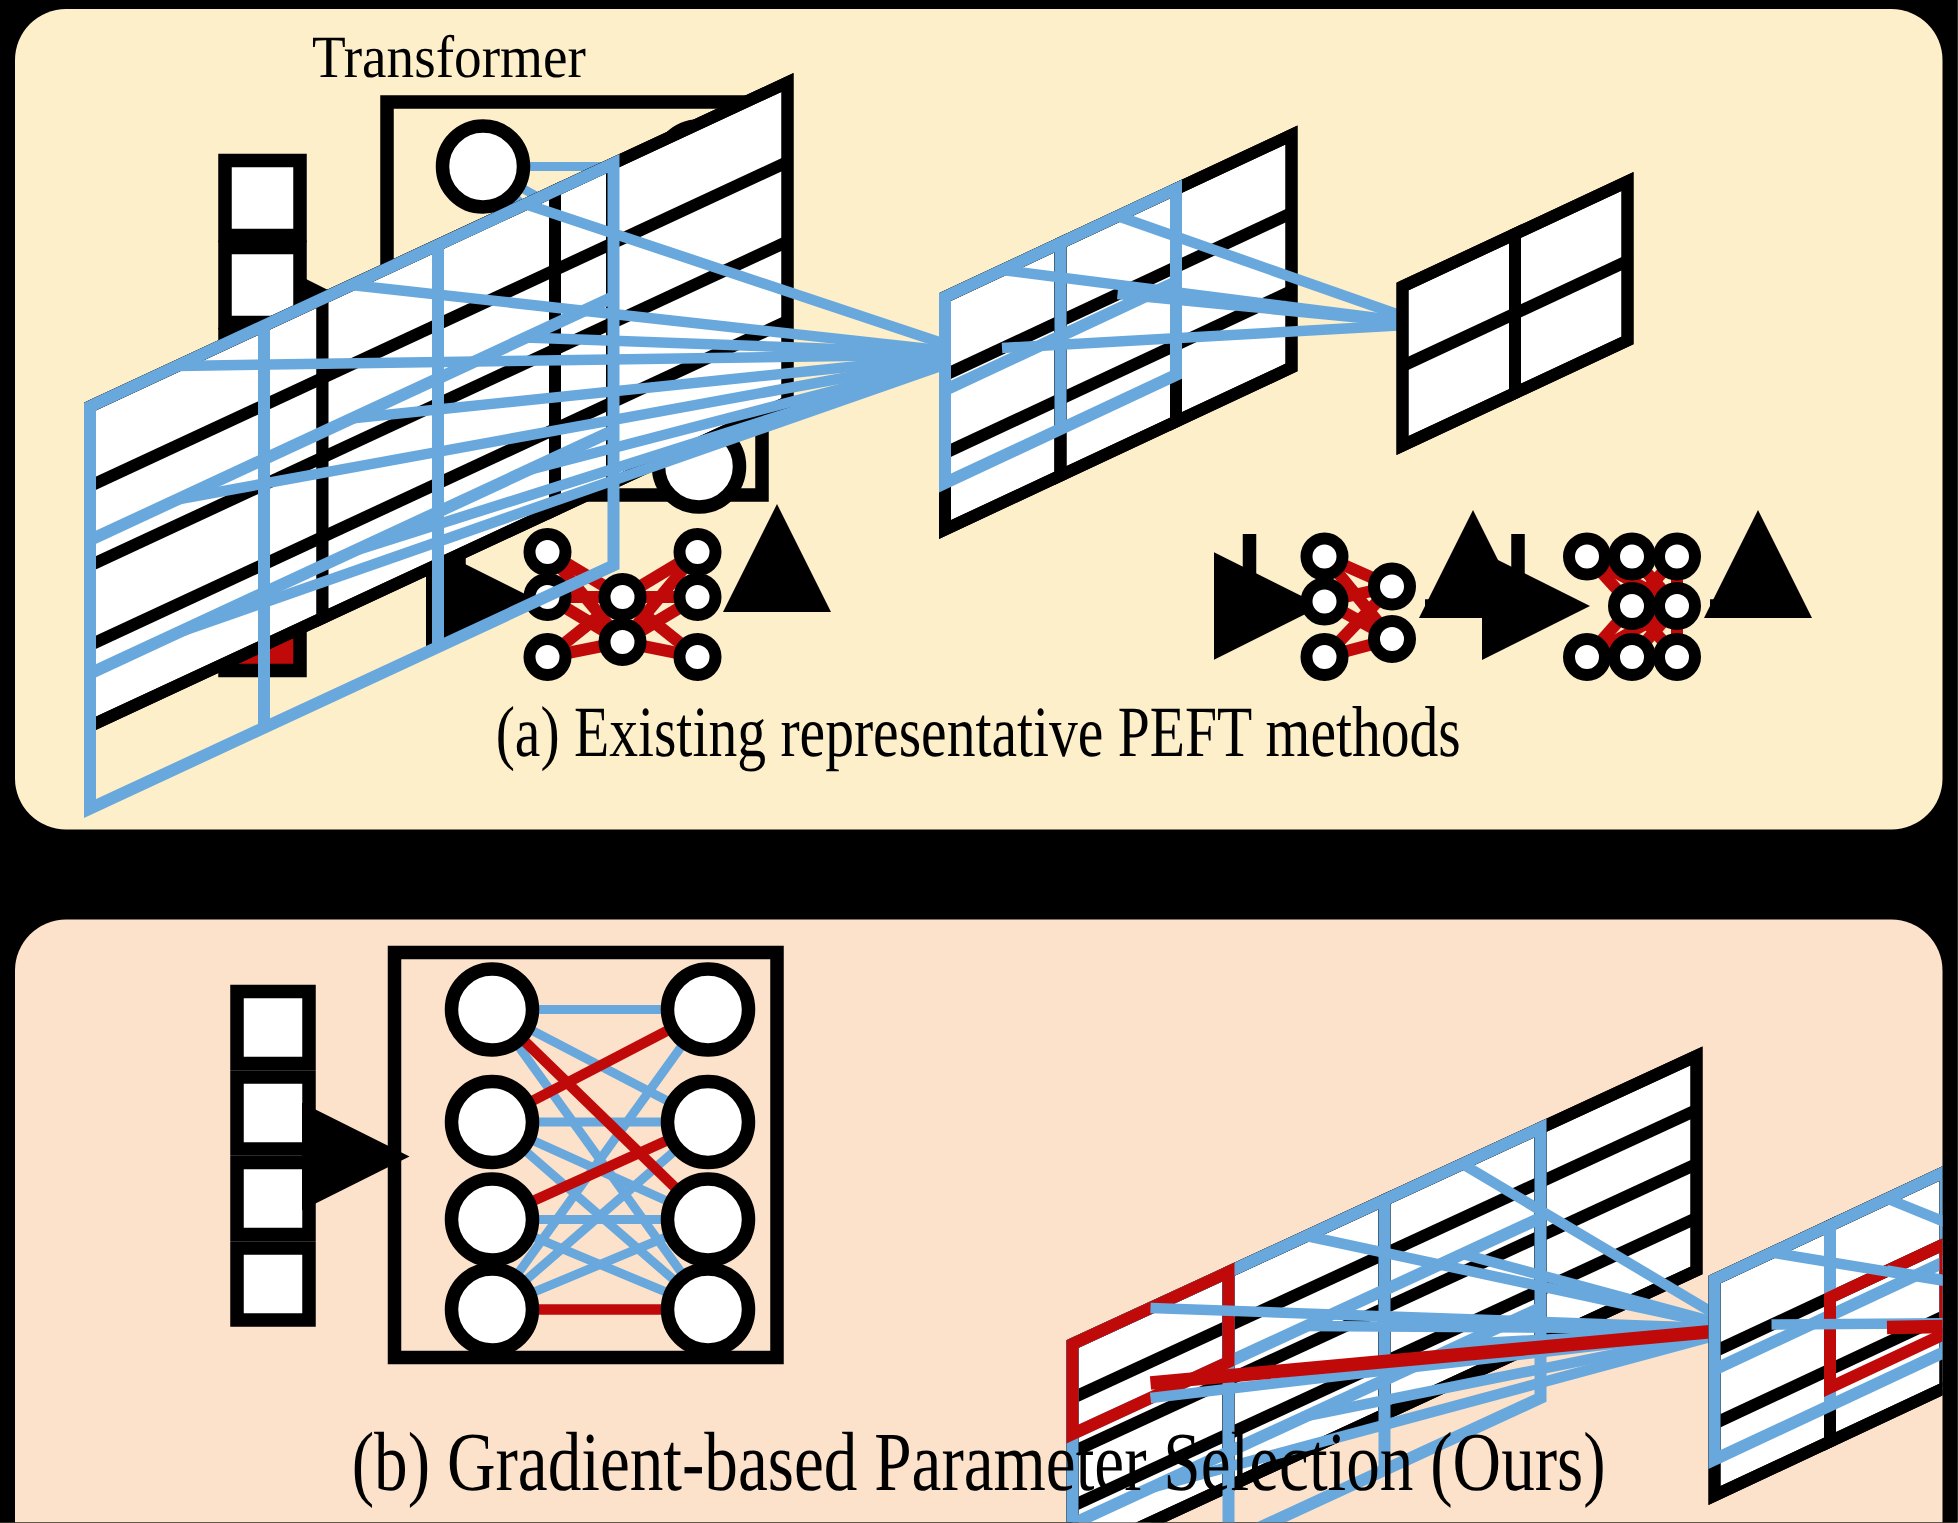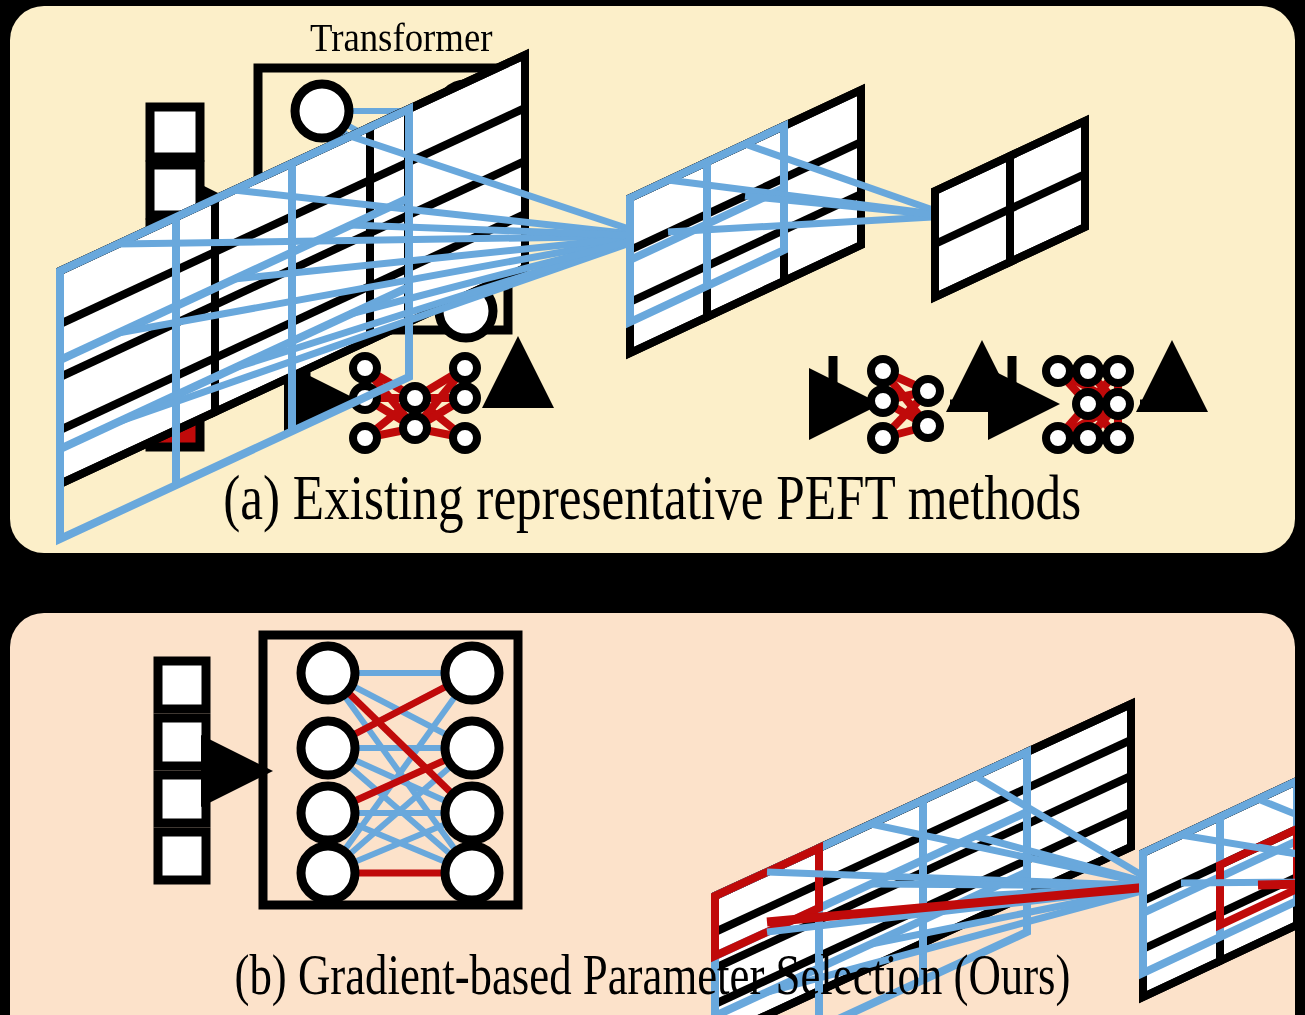--- a/index.html
+++ b/index.html
@@ -11,26 +11,26 @@
   #panel-a{top:6px;height:547px;background:#FCEFC9;}
   #panel-b{top:565px;height:444px;background:#FCE2CA;margin-top:48px;}
 
   .panel svg{position:absolute;left:0;top:0;width:100%;height:100%;overflow:visible;}
 
   .caption{
     position:absolute;left:0;width:100%;text-align:center;
     font-family:"Liberation Serif", serif;
     font-weight:400;color:#000;white-space:nowrap;
   }
-  #caption-a{top:455px;font-size:64px;}
+  #caption-a{top:455px;font-size:48px;}
   #caption-b{top:330px;font-size:56px;}
   .cap-inner{display:inline-block;transform:scaleX(0.80);transform-origin:center;}
 
   .sec-title{
-    position:absolute;text-align:right;color:#000;
+    position:absolute;text-align:left;color:#000;
     font-family:"Liberation Serif", serif;font-size:40px;white-space:nowrap;
   }
   #title-transformer{top:8px;left:190px;width:300px;}
   #title-cnn{top:8px;left:890px;width:240px;}
   .title-inner{display:inline-block;transform:scaleX(0.92);transform-origin:center;}
 </style>
 </head>
 <body>
 
 <div id="figure">

